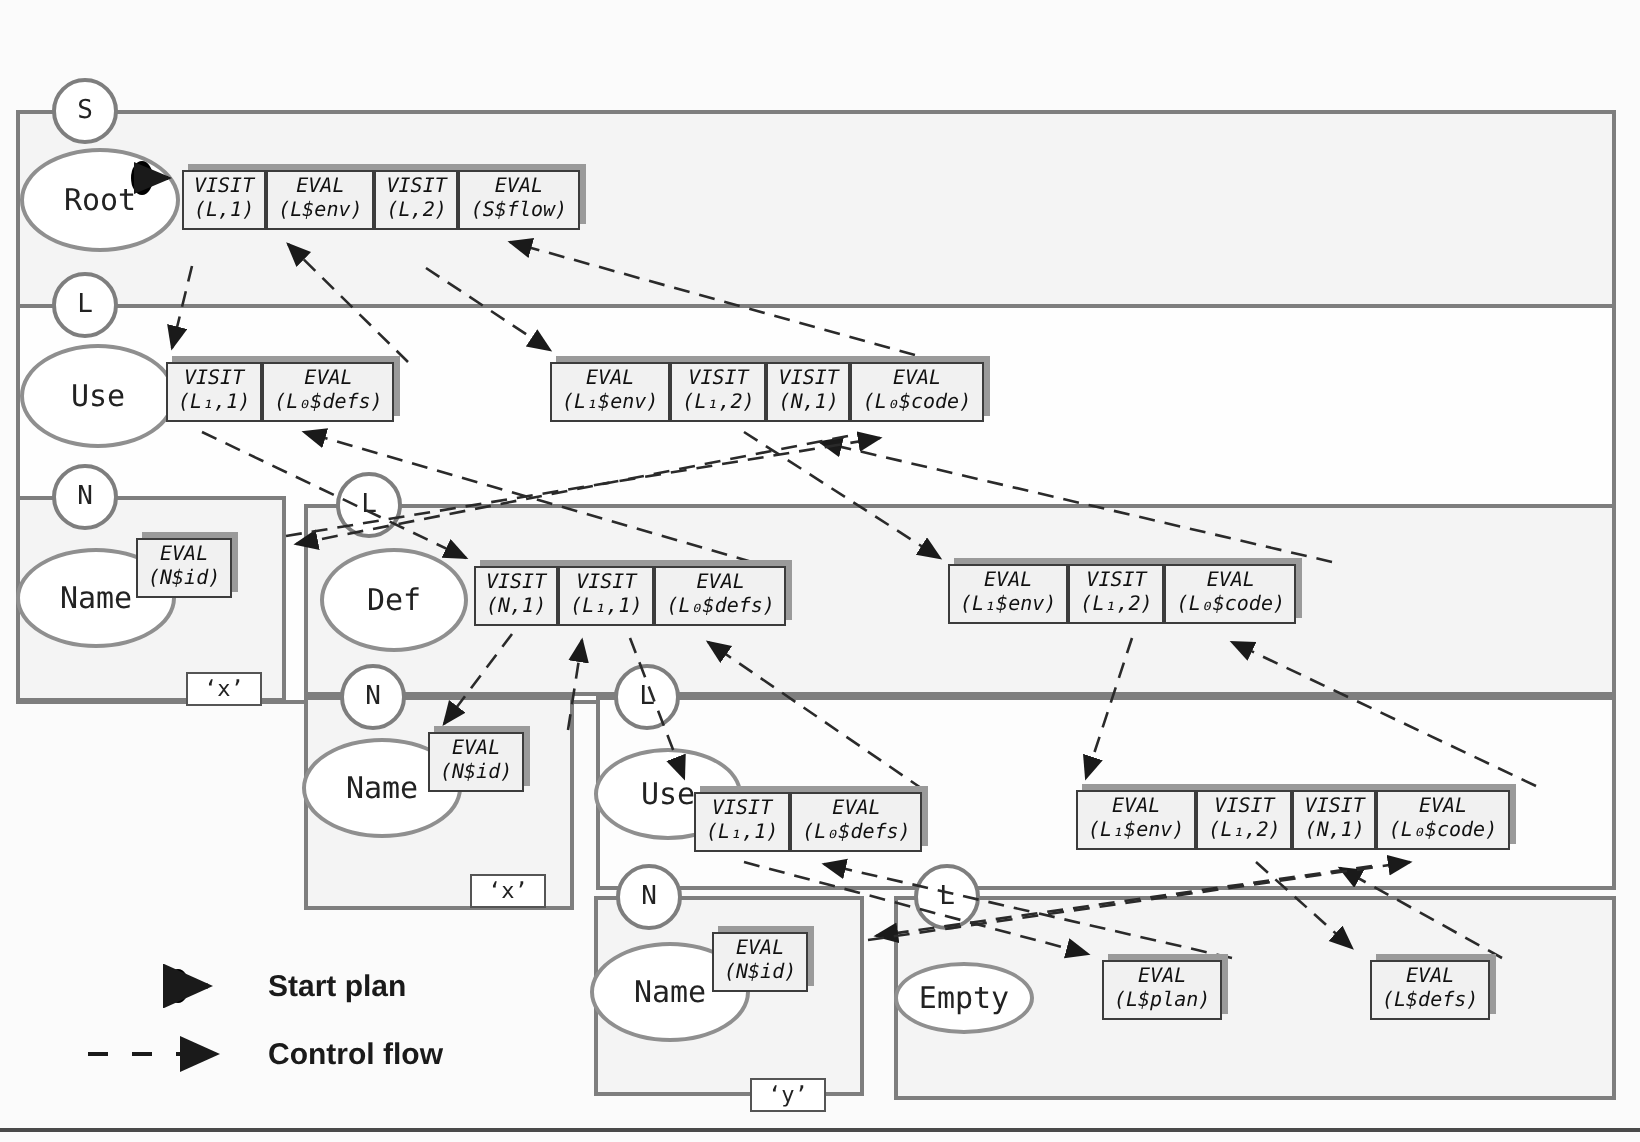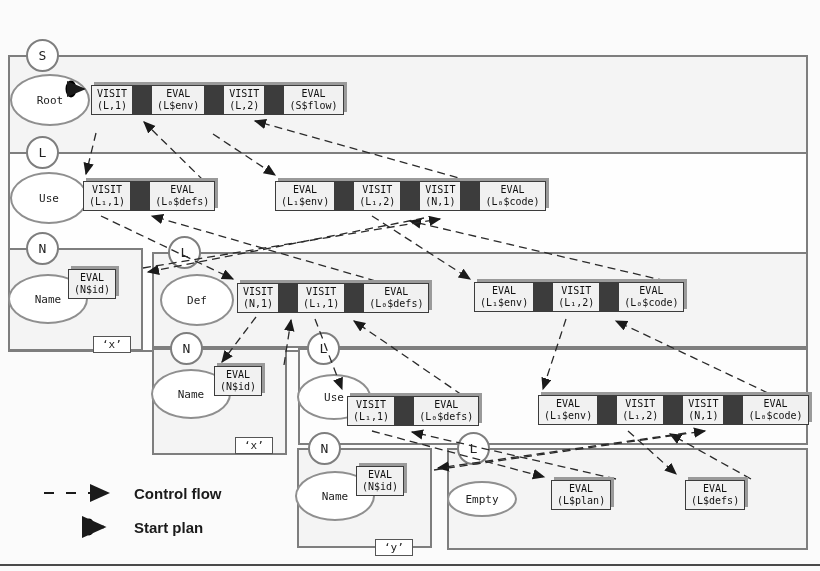--- a/index.html
+++ b/index.html
@@ -4,24 +4,24 @@
 <style>
   html,body{margin:0;padding:0;background:#fafafa;}
   #stage{position:relative;width:820px;height:571px;background:#fbfbfb;overflow:hidden;
          font-family:"DejaVu Sans Mono",monospace;}
   .frame{position:absolute;border:2px solid #7e7e7e;box-sizing:border-box;z-index:1;}
   .nt-circle{position:absolute;width:33px;height:33px;border-radius:50%;background:#fff;
              border:2px solid #7e7e7e;box-sizing:border-box;display:flex;align-items:center;
              justify-content:center;font-size:13px;color:#222;z-index:2;}
   .prod-oval{position:absolute;background:#fff;border:2px solid #8f8f8f;border-radius:50%;
              box-sizing:border-box;display:flex;align-items:center;justify-content:center;
-             font-size:11px;color:#222;z-index:2;}
+             font-size:15px;color:#222;z-index:2;}
   .arrows{position:absolute;left:0;top:0;z-index:3;}
   .plan-group{position:absolute;display:flex;background:#3c3c3c;border:1.5px solid #3c3c3c;
-              gap:20px;box-shadow:3px -3px 0 0 #9a9a9a;z-index:4;}
+              gap:2px;box-shadow:3px -3px 0 0 #9a9a9a;z-index:4;font-style:italic;}
   .step{background:#f1f1f1;padding:2px 5px;text-align:center;font-size:10px;line-height:1.2;
         color:#111;white-space:nowrap;}
   .literal{position:absolute;background:#fff;border:1.5px solid #555;font-size:11px;color:#222;
            padding:1px 8px;z-index:5;}
   .legend{position:absolute;left:40px;top:476px;z-index:6;}
   .legend-row{display:flex;align-items:center;height:34px;}
   .legend-label{font-family:"Liberation Sans",sans-serif;font-weight:bold;font-size:15px;
                 color:#1a1a1a;margin-left:14px;}
   .baseline{position:absolute;left:0;top:564px;width:820px;height:2px;background:#4a4a4a;z-index:1;}
 </style>
@@ -226,32 +226,32 @@
         <div>(L$defs)</div>
       </div>
     </div>
 
   <div class="literal" style="left:93px;top:336px;">‘x’</div>
   <div class="literal" style="left:235px;top:437px;">‘x’</div>
   <div class="literal" style="left:375px;top:539px;">‘y’</div>
 
   <div class="legend">
     <div class="legend-row">
+      <svg width="80" height="22" style="margin-left:40px;width:40px;">
+        <ellipse cx="9" cy="11" rx="5.5" ry="8.5" fill="#000"></ellipse>
+        <line x1="15" y1="11" x2="24" y2="11" stroke="#000" stroke-width="2.5" marker-end="url(#lah)"></line>
+      </svg>
+      <span class="legend-label">Start plan</span>
+    </div>
+    <div class="legend-row">
       <svg width="80" height="20">
         <defs>
           <marker id="lah" markerWidth="12" markerHeight="10" refX="9" refY="4.5" orient="auto">
             <path d="M0,0 L10,4.5 L0,9 z" fill="#1a1a1a"></path>
           </marker>
         </defs>
         <line x1="4" y1="10" x2="68" y2="10" stroke="#1a1a1a" stroke-width="2" stroke-dasharray="10 12" marker-end="url(#lah)"></line>
       </svg>
       <span class="legend-label">Control flow</span>
     </div>
-    <div class="legend-row">
-      <svg width="80" height="22" style="margin-left:40px;width:40px;">
-        <ellipse cx="9" cy="11" rx="5.5" ry="8.5" fill="#000"></ellipse>
-        <line x1="15" y1="11" x2="24" y2="11" stroke="#000" stroke-width="2.5" marker-end="url(#lah)"></line>
-      </svg>
-      <span class="legend-label">Start plan</span>
-    </div>
   </div>
 
 </div>
 
 </body></html>

